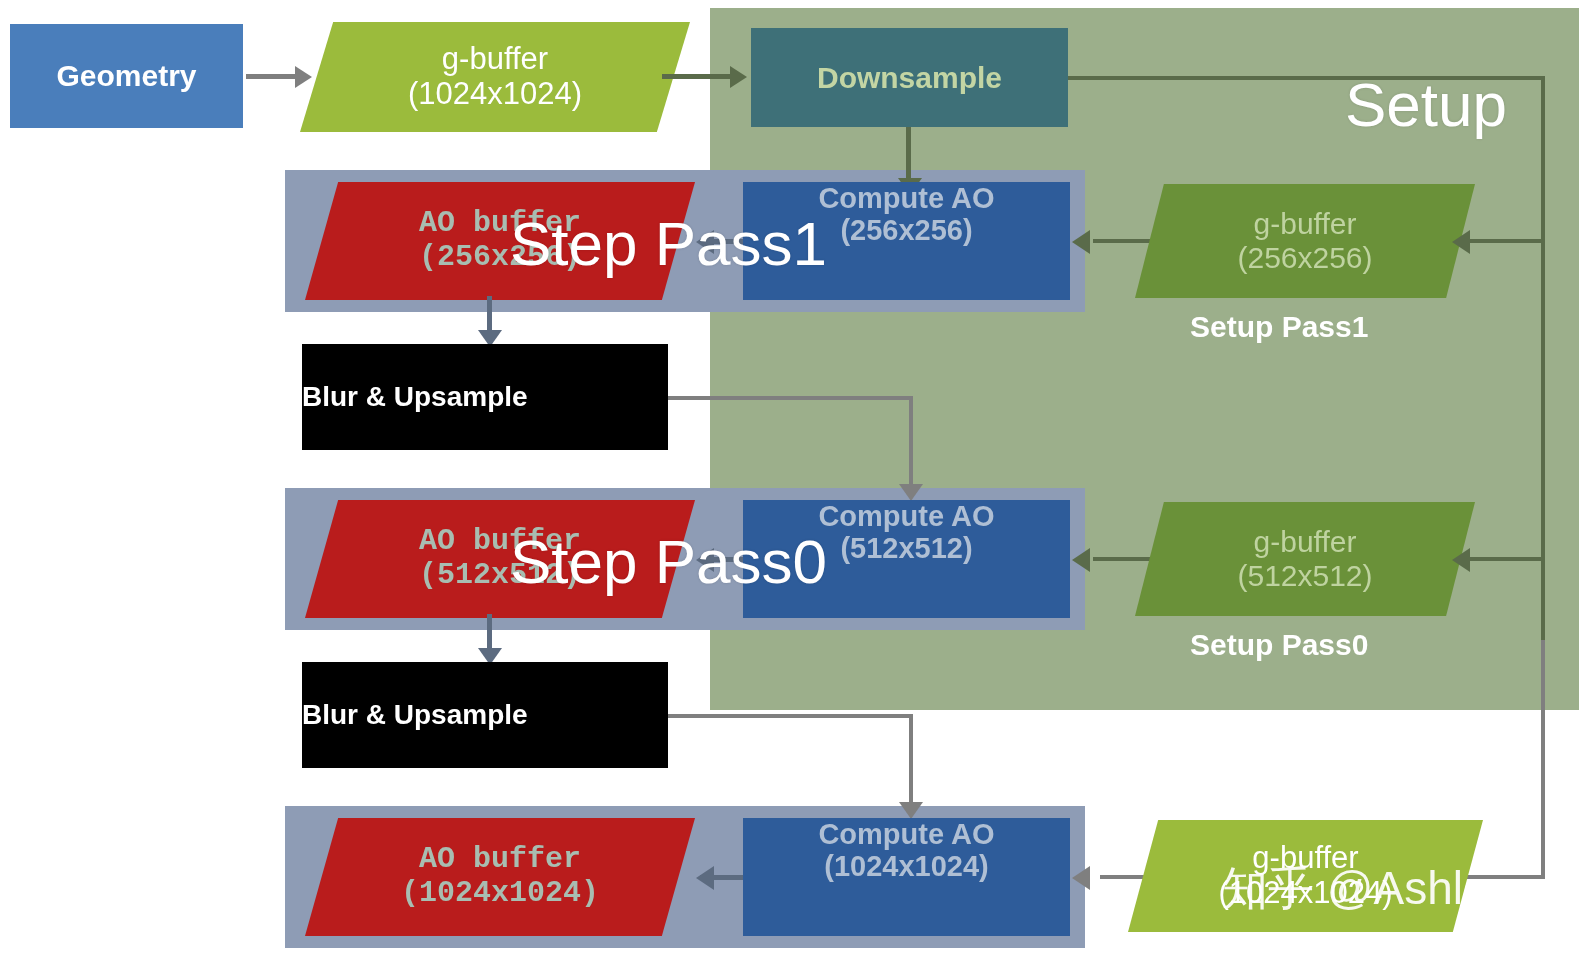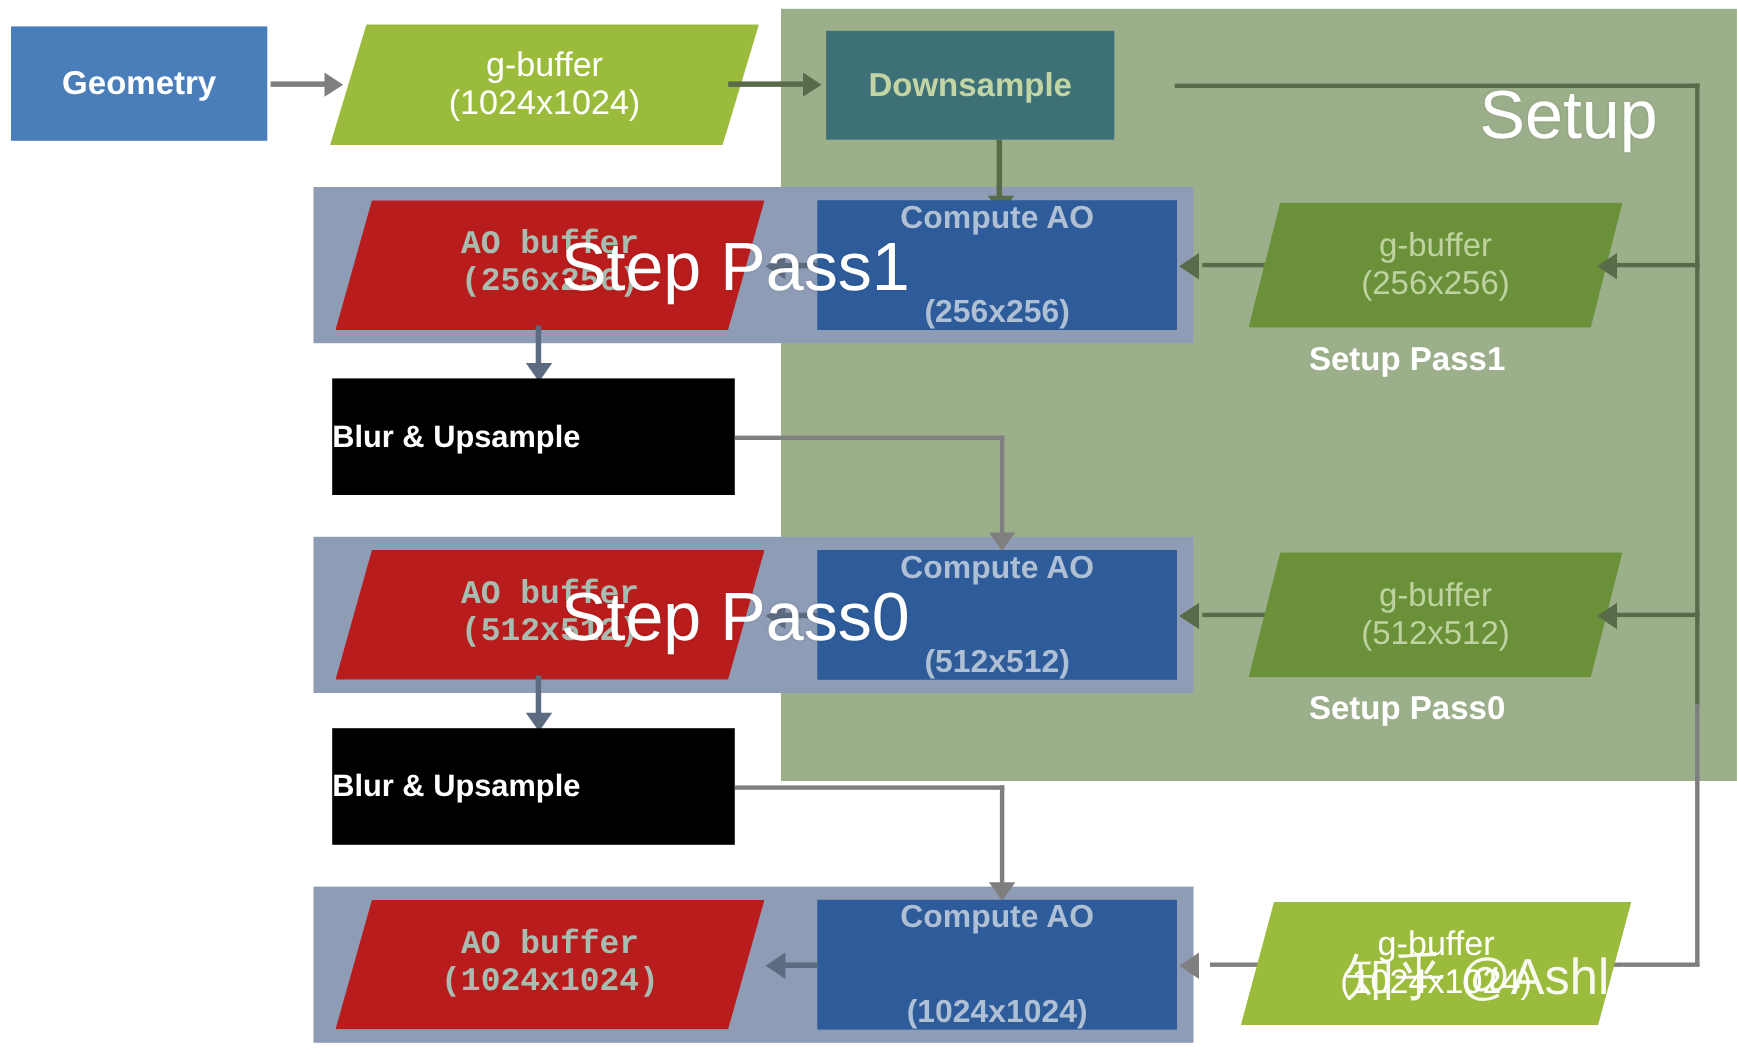--- a/index.html
+++ b/index.html
@@ -56,21 +56,21 @@
     justify-content: flex-start;
   }
   .box-blur .lbl {
     color: #ffffff;
     font-weight: bold;
     font-size: 28px;
   }
   .box-compute {
     background: #2E5C9A;
     flex-direction: column;
-    justify-content: space-between;
+    justify-content: flex-start;
     align-items: center;
     line-height: 1.12;
   }
   .box-compute .lbl, .box-compute .lbl2 {
     color: #AFBFD4;
     font-weight: bold;
     font-size: 29px;
   }
 
   
@@ -185,21 +185,21 @@
   <div class="abs arrow arrow-r" style="left:295px; top:66px;"></div>
 
   <div class="abs par par-bright" style="left:300px; top:22px; width:390px; height:110px;">
     <span class="lbl">g-buffer</span>
     <span class="lbl2">(1024x1024)</span>
   </div>
 
   <div class="abs line-h dark" style="left:662px; top:74px; width:72px; height:5px;"></div>
   <div class="abs arrow arrow-r dark" style="left:730px; top:66px;"></div>
 
-  <div class="abs box box-downsample" style="left:751px; top:28px; width:262px; height:99px;">
+  <div class="abs box box-downsample" style="left:751px; top:28px; width:317px; height:99px;">
     <span class="lbl">Downsample</span>
   </div>
 
   <div class="abs line-h dark" style="left:1068px; top:76px; width:477px; height:4px;"></div>
 
   <div class="abs line-v dark" style="left:1541px; top:76px; width:4px; height:566px;"></div>
 
   <div class="abs line-v" style="left:1541px; top:640px; width:4px; height:238px;"></div>
   <div class="abs line-h" style="left:1388px; top:875px; width:157px; height:4px;"></div>
 

